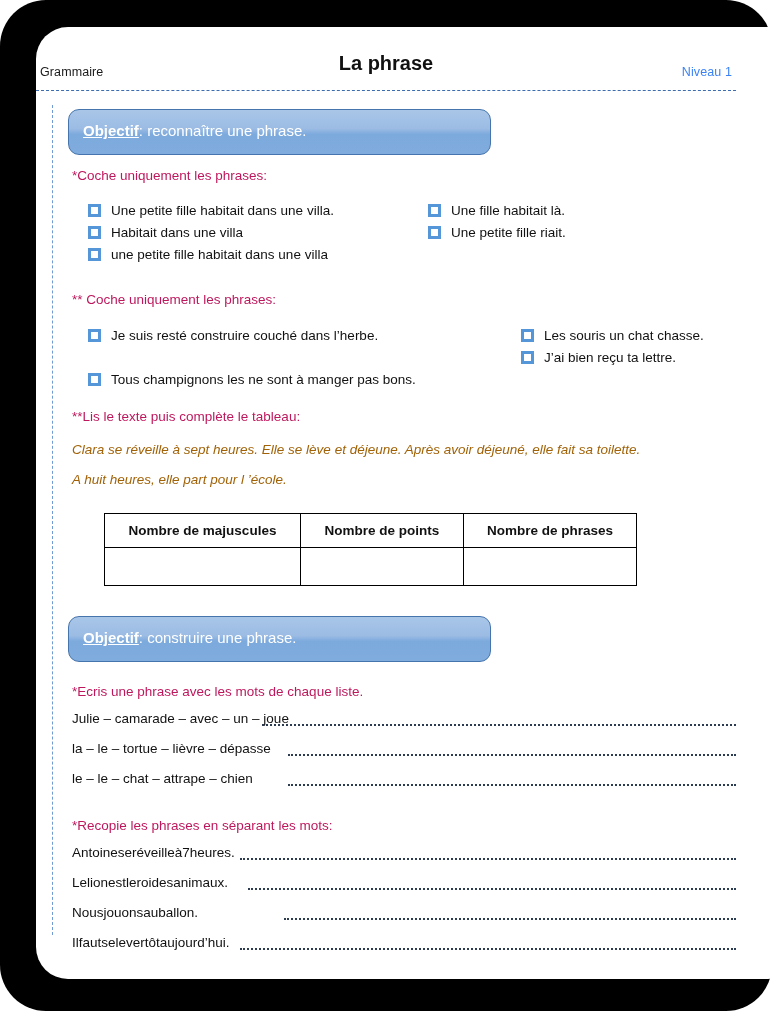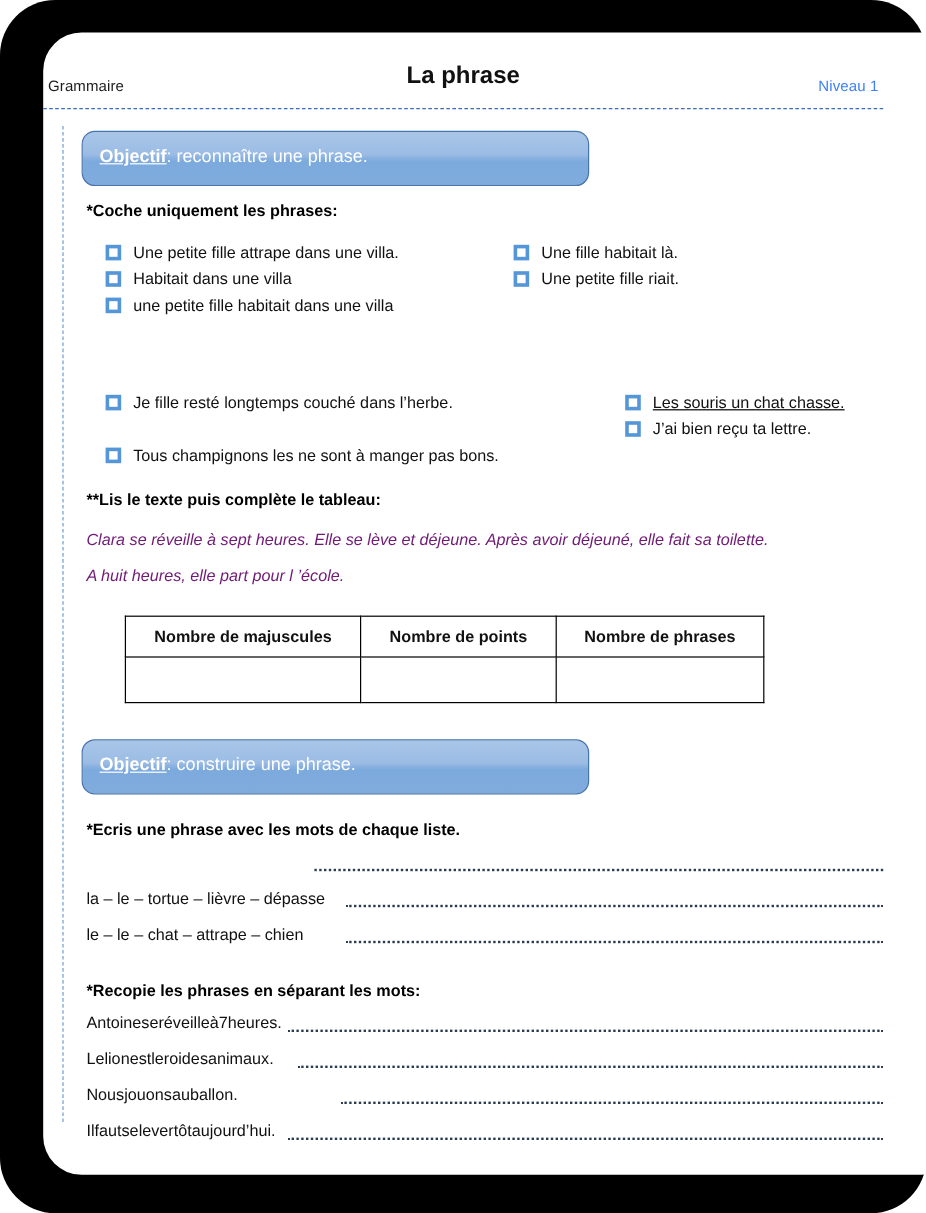--- a/index.html
+++ b/index.html
@@ -112,22 +112,22 @@
   }
   .objectif-text .lab {
     font-weight: bold;
     text-decoration: underline;
   }
 
   
   .prompt {
     position: absolute;
     font-size: 13.5px;
-    font-weight: bold;
-    color: #000000;
+    font-weight: normal;
+    color: #be185d;
     white-space: nowrap;
   }
 
   
   .cb-item {
     position: absolute;
     display: flex;
     align-items: center;
     white-space: nowrap;
   }
@@ -144,21 +144,21 @@
     font-size: 13.5px;
     color: #111111;
     line-height: 1;
   }
 
   
   .passage {
     position: absolute;
     font-size: 13.5px;
     font-style: italic;
-    color: #701a75;
+    color: #a16207;
     white-space: nowrap;
   }
 
   
   #tbl {
     position: absolute;
     left: 68px;
     top: 486px;
     border-collapse: collapse;
   }
@@ -220,51 +220,52 @@
     <div class="objectif-box" style="left:32px; top:82px;">
       <div class="objectif-text">
         <span class="lab">Objectif</span><span>: reconnaître une phrase.</span>
       </div>
     </div>
 
     <div class="prompt" style="left:36px; top:141px;">*Coche uniquement les phrases:</div>
 
     <div class="cb-item" style="left:52px; top:177px;">
       <span class="cbox"></span>
-      <span class="cb-label">Une petite fille attrape dans une villa.</span>
+      <span class="cb-label">Une petite fille habitait dans une villa.</span>
     </div>
     <div class="cb-item" style="left:52px; top:199px;">
       <span class="cbox"></span>
       <span class="cb-label">Habitait dans une villa</span>
     </div>
     <div class="cb-item" style="left:52px; top:221px;">
       <span class="cbox"></span>
       <span class="cb-label">une petite fille habitait dans une villa</span>
     </div>
 
     <div class="cb-item" style="left:392px; top:177px;">
       <span class="cbox"></span>
       <span class="cb-label">Une fille habitait là.</span>
     </div>
     <div class="cb-item" style="left:392px; top:199px;">
       <span class="cbox"></span>
       <span class="cb-label">Une petite fille riait.</span>
     </div>
 
+    <div class="prompt" style="left:36px; top:265px;">** Coche uniquement les phrases:</div>
 
     <div class="cb-item" style="left:52px; top:302px;">
       <span class="cbox"></span>
-      <span class="cb-label">Je fille resté longtemps couché dans l’herbe.</span>
+      <span class="cb-label">Je suis resté construire couché dans l’herbe.</span>
     </div>
     <div class="cb-item" style="left:52px; top:346px;">
       <span class="cbox"></span>
       <span class="cb-label">Tous champignons les ne sont à manger pas bons.</span>
     </div>
 
-    <div class="cb-item" style="left:485px; top:302px;text-decoration:underline;">
+    <div class="cb-item" style="left:485px; top:302px;">
       <span class="cbox"></span>
       <span class="cb-label">Les souris un chat chasse.</span>
     </div>
     <div class="cb-item" style="left:485px; top:324px;">
       <span class="cbox"></span>
       <span class="cb-label">J’ai bien reçu ta lettre.</span>
     </div>
 
     <div class="prompt" style="left:36px; top:382px;">**Lis le texte puis complète le tableau:</div>
     <div class="passage" style="left:36px; top:415px;">Clara se réveille à sept heures. Elle se lève et déjeune. Après avoir déjeuné, elle fait sa toilette.</div>
@@ -289,20 +290,21 @@
 
     <div class="objectif-box" style="left:32px; top:589px;">
       <div class="objectif-text">
         <span class="lab">Objectif</span><span>: construire une phrase.</span>
       </div>
     </div>
 
     <div class="prompt" style="left:36px; top:657px;">*Ecris une phrase avec les mots de chaque liste.</div>
 
     <div class="fill-row" style="left:36px; top:684px; width:664px;">
+      <span class="fill-words">Julie – camarade – avec – un – joue</span>
       <span class="dots" style="left:190px; width:474px;"></span>
     </div>
     <div class="fill-row" style="left:36px; top:714px; width:664px;">
       <span class="fill-words">la – le – tortue – lièvre – dépasse</span>
       <span class="dots" style="left:216px; width:448px;"></span>
     </div>
     <div class="fill-row" style="left:36px; top:744px; width:664px;">
       <span class="fill-words">le – le – chat – attrape – chien</span>
       <span class="dots" style="left:216px; width:448px;"></span>
     </div>

